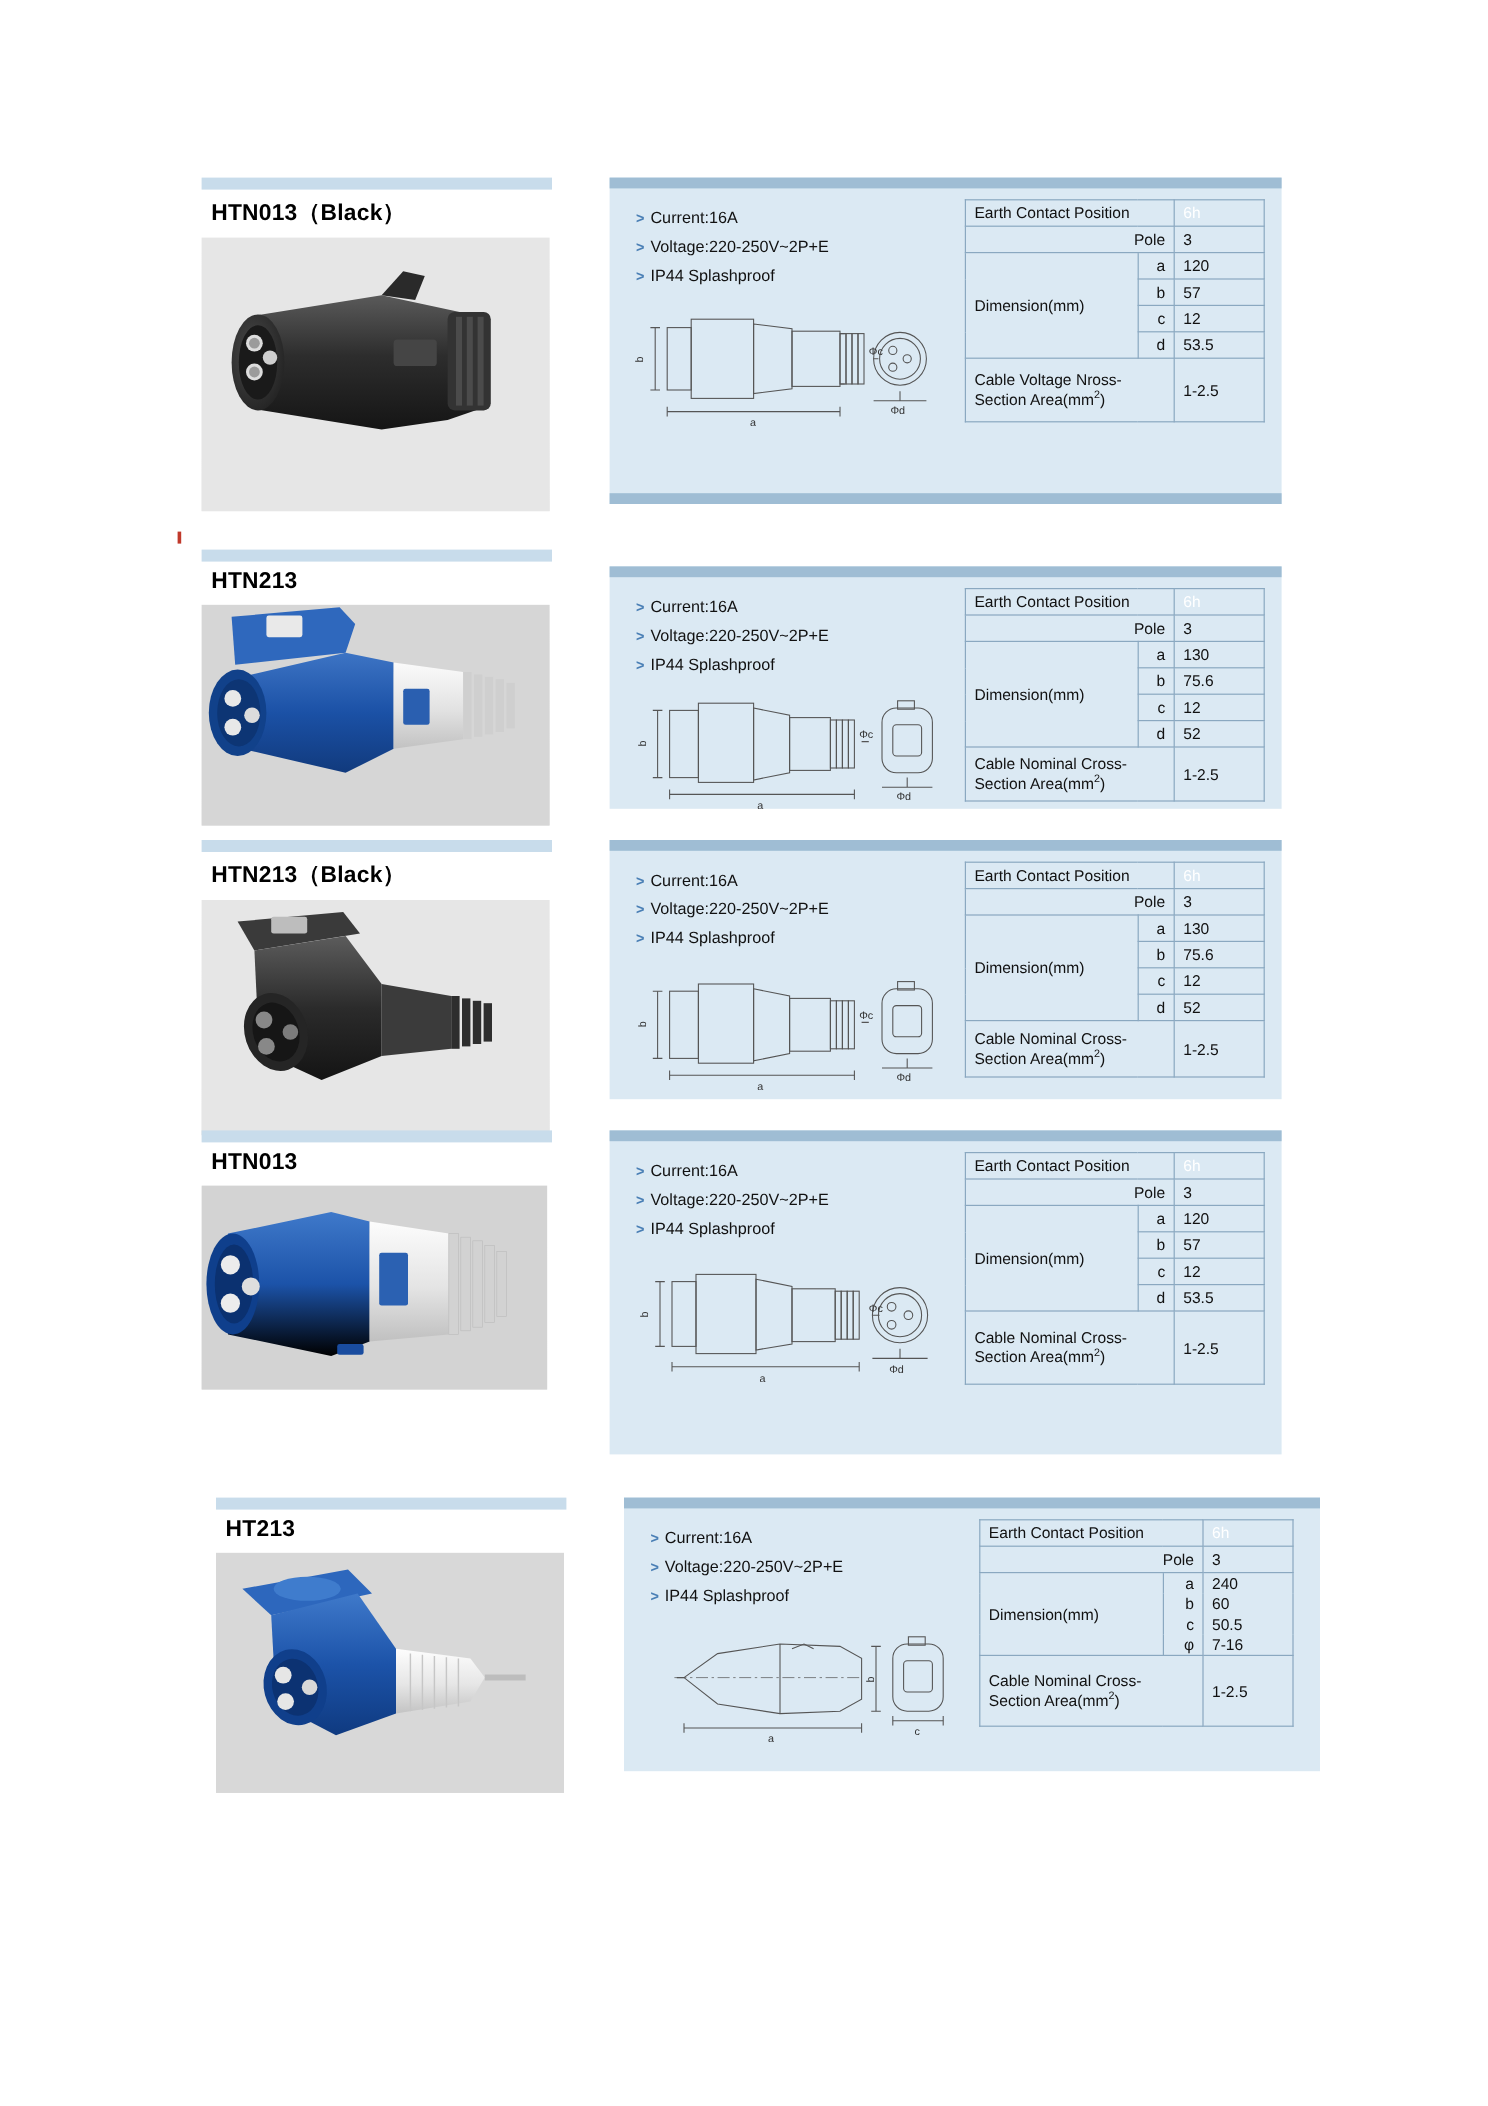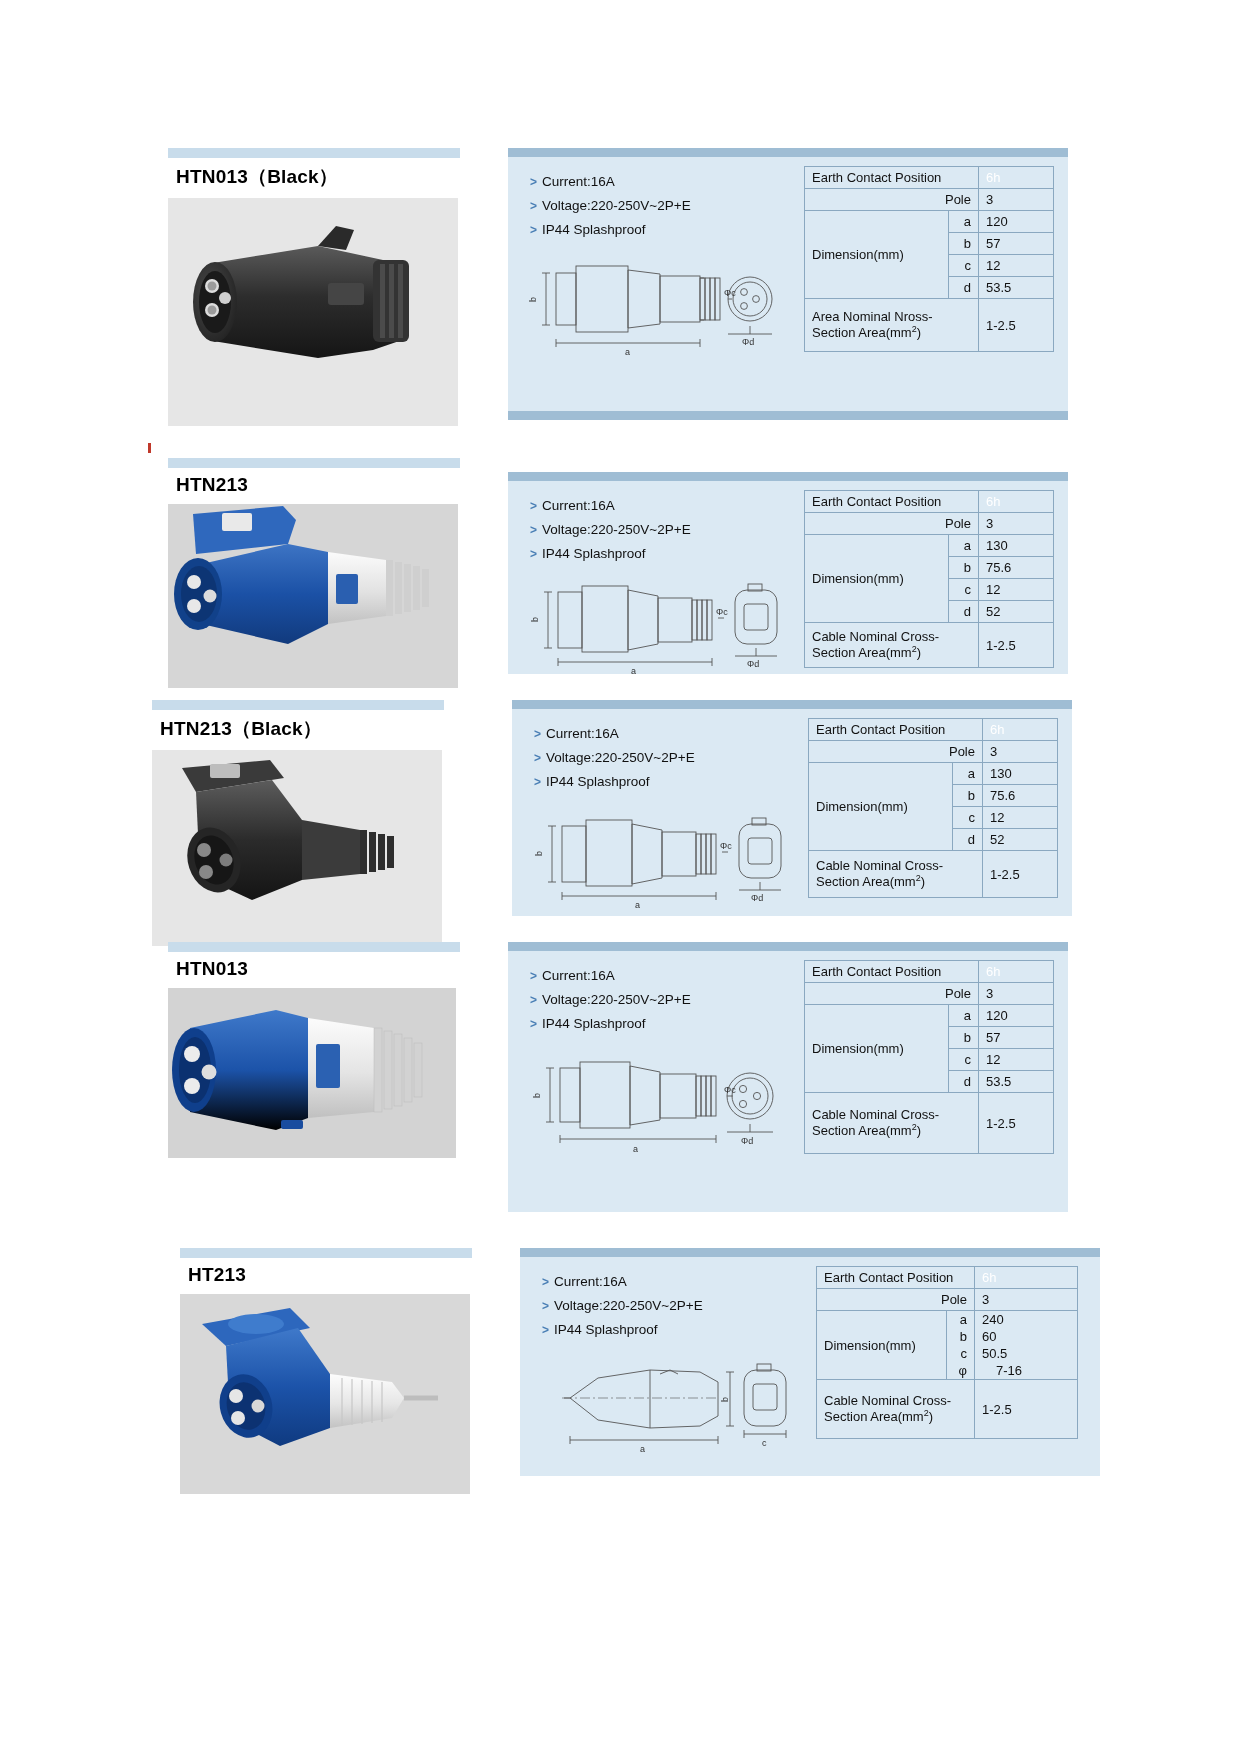--- a/index.html
+++ b/index.html
@@ -237,21 +237,21 @@
         <tr>
           <td class="rightlab">c</td>
           <td class="val">12</td>
         </tr>
         <tr>
           <td class="rightlab">d</td>
           <td class="val">53.5</td>
         </tr>
         <tr>
           <td class="label" colspan="2" style="height:46px;">
-            <span>Area Nominal Nross-</span><br>
+            <span>Cable Voltage Nross-</span><br>
             <span>Section Area(mm</span><span class="sup">2</span><span>)</span>
           </td>
           <td class="val">1-2.5</td>
         </tr>
       </tbody>
         </table>
     </div>
   </div>
 
   <div class="product" style="left:168px; top:458px;align-items:center;">
@@ -363,21 +363,21 @@
             <span>Cable Nominal Cross-</span><br>
             <span>Section Area(mm</span><span class="sup">2</span><span>)</span>
           </td>
           <td class="val">1-2.5</td>
         </tr>
       </tbody>
         </table>
     </div>
   </div>
 
-  <div class="product" style="left:152px; top:700px;gap:20px;">
+  <div class="product" style="left:168px; top:700px;">
     <div class="left-col">
       <div class="title-bar" style="width:292px;"></div>
       <div class="prod-title">HTN213（Black）</div>
       <div class="photo grey" style="width:290px;height:196px;">
         <svg width="290" height="196" viewBox="0 0 290 196">
           <defs>
             <linearGradient id="blk3" x1="0" y1="0" x2="0" y2="1">
               <stop offset="0%" stop-color="#5c5c5c"></stop>
               <stop offset="50%" stop-color="#2b2b2b"></stop>
               <stop offset="100%" stop-color="#141414"></stop>
@@ -688,21 +688,21 @@
         <tr>
           <td class="rightlab" style="border-bottom:none;border-top:none;padding:1px 7px;">b</td>
           <td class="val" style="border-bottom:none;border-top:none;padding:1px 7px;">60</td>
         </tr>
         <tr>
           <td class="rightlab" style="border-bottom:none;border-top:none;padding:1px 7px;">c</td>
           <td class="val" style="border-bottom:none;border-top:none;padding:1px 7px;">50.5</td>
         </tr>
         <tr>
           <td class="rightlab" style="border-top:none;padding:1px 7px;">φ</td>
-          <td class="val" style="border-top:none;padding:1px 21px;">7-16</td>
+          <td class="val" style="border-top:none;padding:1px 7px;">7-16</td>
         </tr>
         <tr>
           <td class="label" colspan="2" style="height:52px;">
             <span>Cable Nominal Cross-</span><br>
             <span>Section Area(mm</span><span class="sup">2</span><span>)</span>
           </td>
           <td class="val">1-2.5</td>
         </tr>
       </tbody>
         </table>

